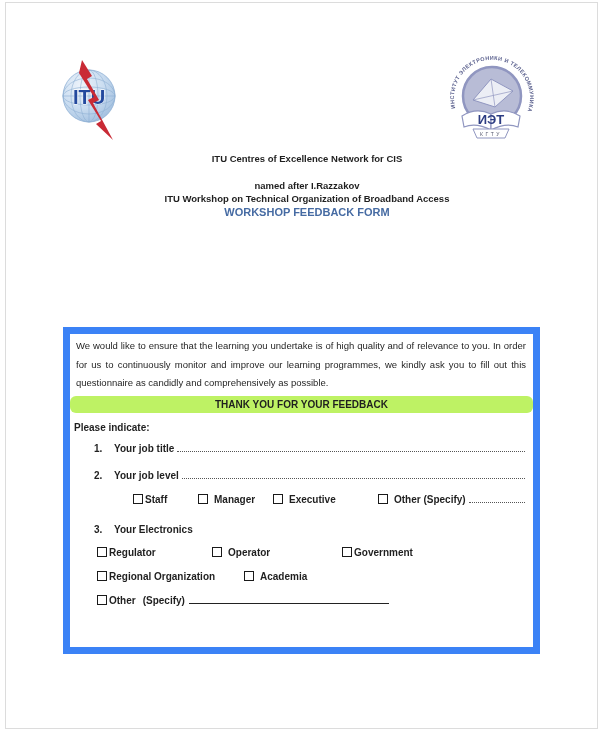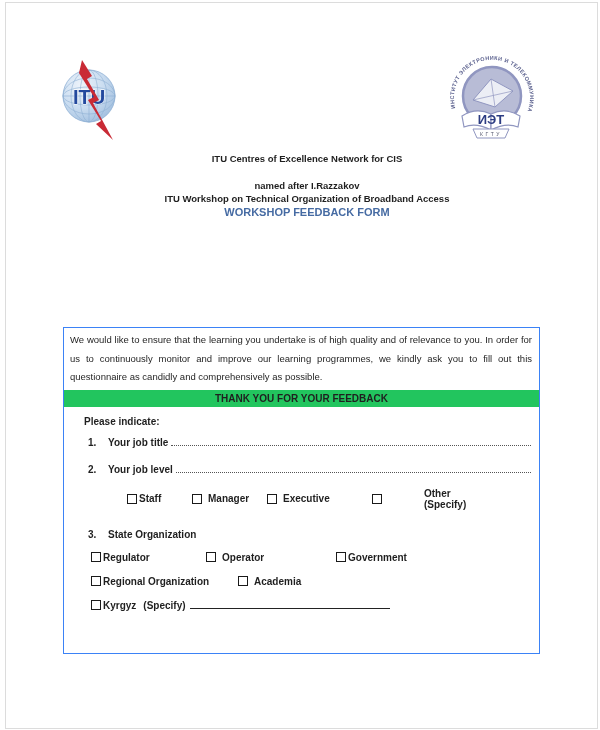--- a/index.html
+++ b/index.html
@@ -22,48 +22,48 @@
   .h-line1 { margin-bottom:14px; }
   .h-line2 { margin-bottom:4px; }
   .h-line3 { margin-bottom:0; }
   .h-line4 { margin-bottom:0; }
   .h-line5 { margin-bottom:6px; }
   .h-title { font-weight:bold; font-size:11px; line-height:14px; color:#466ba3; }
 
   
   .form-box {
     position:absolute; left:63px; top:327px; width:477px; height:327px;
-    border:1px solid #3b82f6; box-sizing:border-box; background:#fff;
+    border:7px solid #3b82f6; box-sizing:border-box; background:#fff;
   }
   .intro {
     padding:3px 7px 0 6px; text-align:justify;
     font-size:9.5px; line-height:18.5px;
   }
   .banner {
-    margin-top:3px; background:#22c55e; text-align:center;
-    font-weight:bold; font-size:10px; height:17px; line-height:17px;
-  }
-  .please { margin:9px 0 0 20px; font-weight:bold; font-size:10px; }
+    margin-top:3px; background:#bef264; text-align:center;
+    font-weight:bold; font-size:10px; height:17px; line-height:17px;border-radius:6px;
+  }
+  .please { margin:9px 0 0 4px; font-weight:bold; font-size:10px; }
 
   .qrow {
     display:flex; align-items:flex-end;
     margin:10px 8px 0 24px; font-size:10px; font-weight:bold;
   }
   .qrow.q2 { margin-top:16px; }
   .qrow.q3 { margin-top:19px; }
   .qnum { width:20px; flex:none; }
   .leader { flex:1; border-bottom:1.4px dotted #555; margin:0 0 2px 3px; }
 
   .optrow {
     display:flex; align-items:center;
     margin:13px 8px 0 27px; font-size:10px; font-weight:bold;
   }
   .optrow.org1 { margin-top:12px; }
   .opt { display:flex; align-items:center; flex:none; }
-  .opt.flexfill { flex:1;gap:36px; }
+  .opt.flexfill { flex:1; }
   .w65  { width:65px;padding-left:36px; }  .w75  { width:75px; } .w105 { width:105px; }
   .w115 { width:115px; } .w130 { width:130px; } .w147 { width:147px; }
   .cb {
     display:inline-block; width:8px; height:8px;
     border:1.3px solid #1a1a1a; background:#fff; flex:none;
   }
   .cb-tight { margin-right:2px; }
   .cb-gap   { margin-right:6px; }
   .opt .leader { margin-bottom:0; align-self:flex-end; margin-bottom:2px; }
   .specify-gap { margin-left:7px; }
@@ -159,21 +159,21 @@
     </span>
     <span class="opt flexfill">
       <span class="cb cb-gap"></span>
       <span>Other (Specify)</span>
       <span class="leader"></span>
     </span>
   </div>
 
   <div class="qrow q3">
     <span class="qnum">3.</span>
-    <span>State Organization</span>
+    <span>Your Electronics</span>
   </div>
 
   <div class="optrow org1">
     <span class="opt w115">
       <span class="cb cb-tight"></span>
       <span>Regulator</span>
     </span>
     <span class="opt w130">
       <span class="cb cb-gap"></span>
       <span>Operator</span>
@@ -191,19 +191,19 @@
     </span>
     <span class="opt">
       <span class="cb cb-gap"></span>
       <span>Academia</span>
     </span>
   </div>
 
   <div class="optrow">
     <span class="opt">
       <span class="cb cb-tight"></span>
-      <span>Kyrgyz</span>
+      <span>Other</span>
       <span class="specify-gap">(Specify)</span>
       <span class="solid-line"></span>
     </span>
   </div>
 
 </div>
 
 </body></html>

